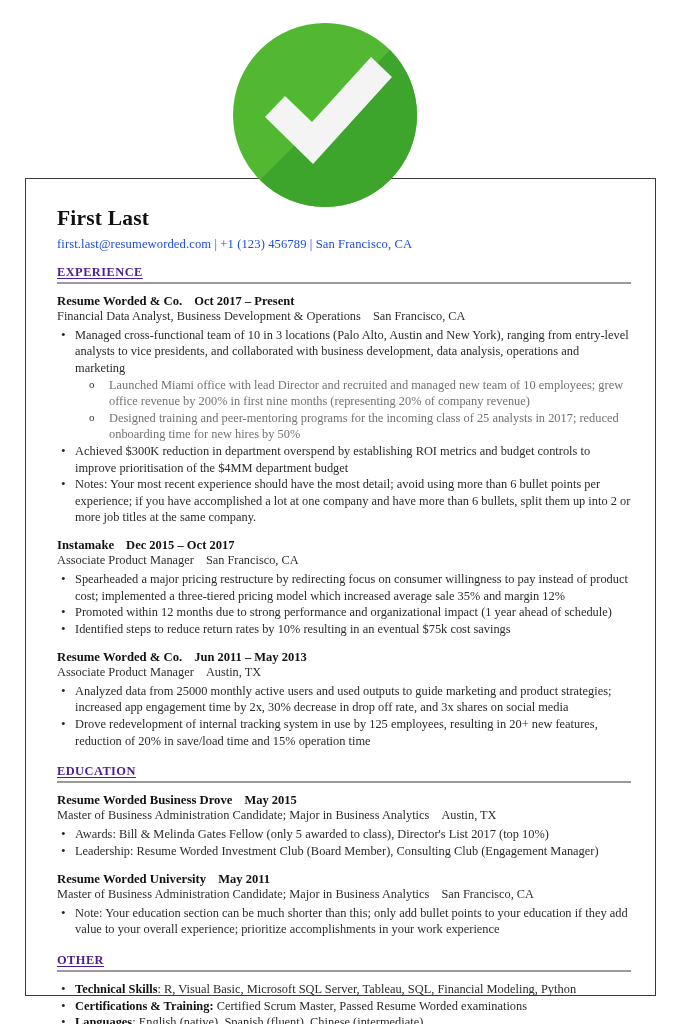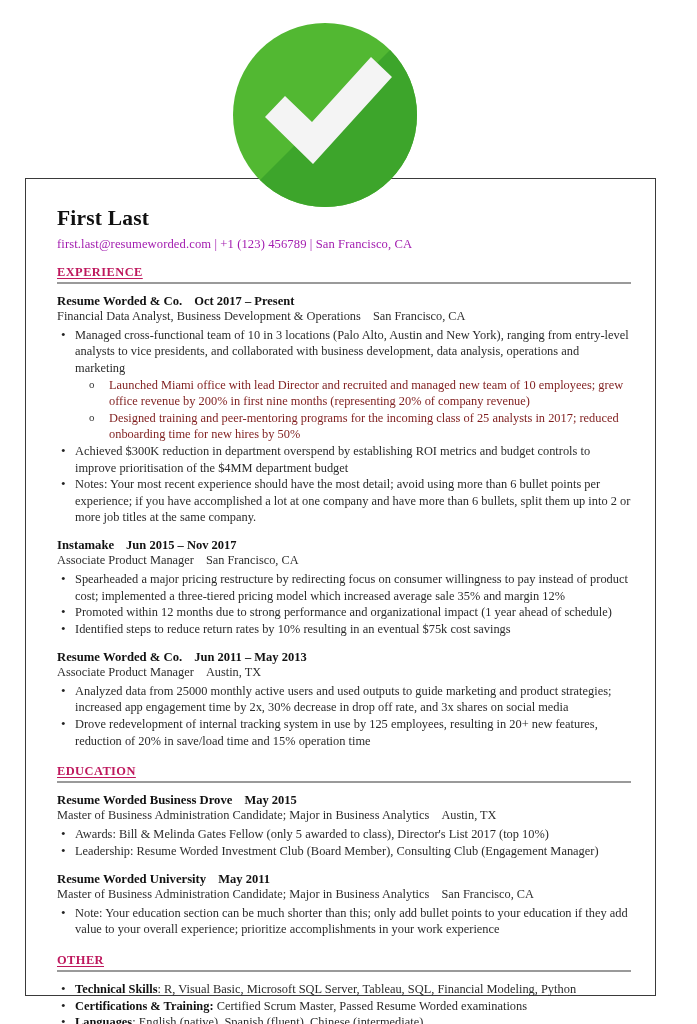--- a/index.html
+++ b/index.html
@@ -30,31 +30,31 @@
   .name {
     font-size: 21.5px;
     font-weight: bold;
     letter-spacing: .2px;
     color: #111;
     line-height: 1.1;
     margin: 0 0 6px 0;
   }
   .contact {
     font-size: 12.6px;
-    color: #a21caf;
+    color: #1d4ed8;
     letter-spacing: .1px;
     margin: 0 0 13px 0;
   }
 
   
   .sec-head {
     font-size: 12.4px;
     font-weight: bold;
     letter-spacing: .45px;
-    color: #be185d;
+    color: #4c1d95;
     text-decoration: underline;
     text-underline-offset: 2px;
     margin: 0 0 2px 0;
   }
   .sec-rule {
     height: 2px;
     background: #9a9a9a;
     margin: 0 0 9px 0;
   }
   .section { margin-bottom: 2px; }
@@ -100,21 +100,21 @@
   ul.b2 {
     list-style: none;
     margin: 0 0 0 0;
     padding: 0;
   }
   ul.b2 > li {
     position: relative;
     padding-left: 34px;
     font-size: 12.4px;
     line-height: 1.34;
-    color: #7f1d1d;
+    color: #737373;
   }
   ul.b2 > li::before {
     content: "o";
     position: absolute;
     left: 14px; top: 0px;
     font-size: 11px;
     color: #333;
   }
   .lbl { font-weight: bold; color: #111; }
 
@@ -162,21 +162,21 @@
                 <span class="btext">Achieved $300K reduction in department overspend by establishing ROI metrics and budget controls to improve prioritisation of the $4MM department budget</span>
               </li>
               <li>
                 <span class="btext">Notes: Your most recent experience should have the most detail; avoid using more than 6 bullet points per experience; if you have accomplished a lot at one company and have more than 6 bullets, split them up into 2 or more job titles at the same company.</span>
               </li>
             </ul>
           </div>
           <div class="entry">
             <div class="row">
               <span class="org">Instamake</span>
-              <span class="date">Jun 2015 – Nov 2017</span>
+              <span class="date">Dec 2015 – Oct 2017</span>
             </div>
             <div class="row sub">
               <span class="title">Associate Product Manager</span>
               <span class="loc">San Francisco, CA</span>
             </div>
             <ul class="b1">
               <li>
                 <span class="btext">Spearheaded a major pricing restructure by redirecting focus on consumer willingness to pay instead of product cost; implemented a three-tiered pricing model which increased average sale 35% and margin 12%</span>
               </li>
               <li>

